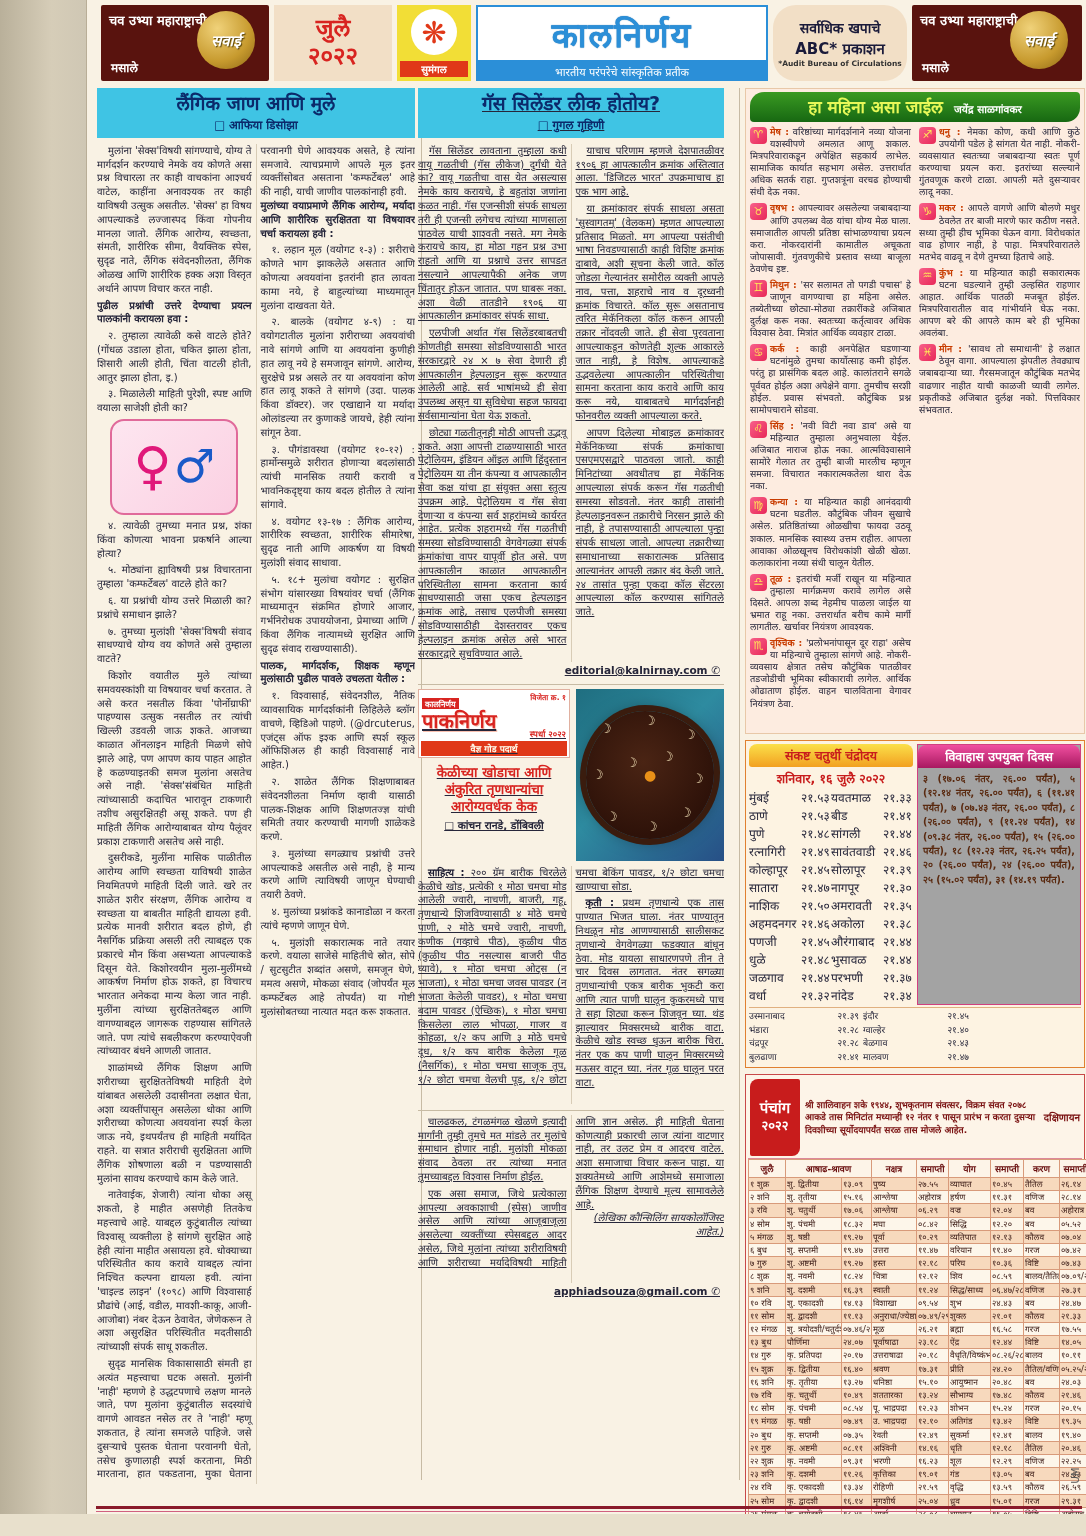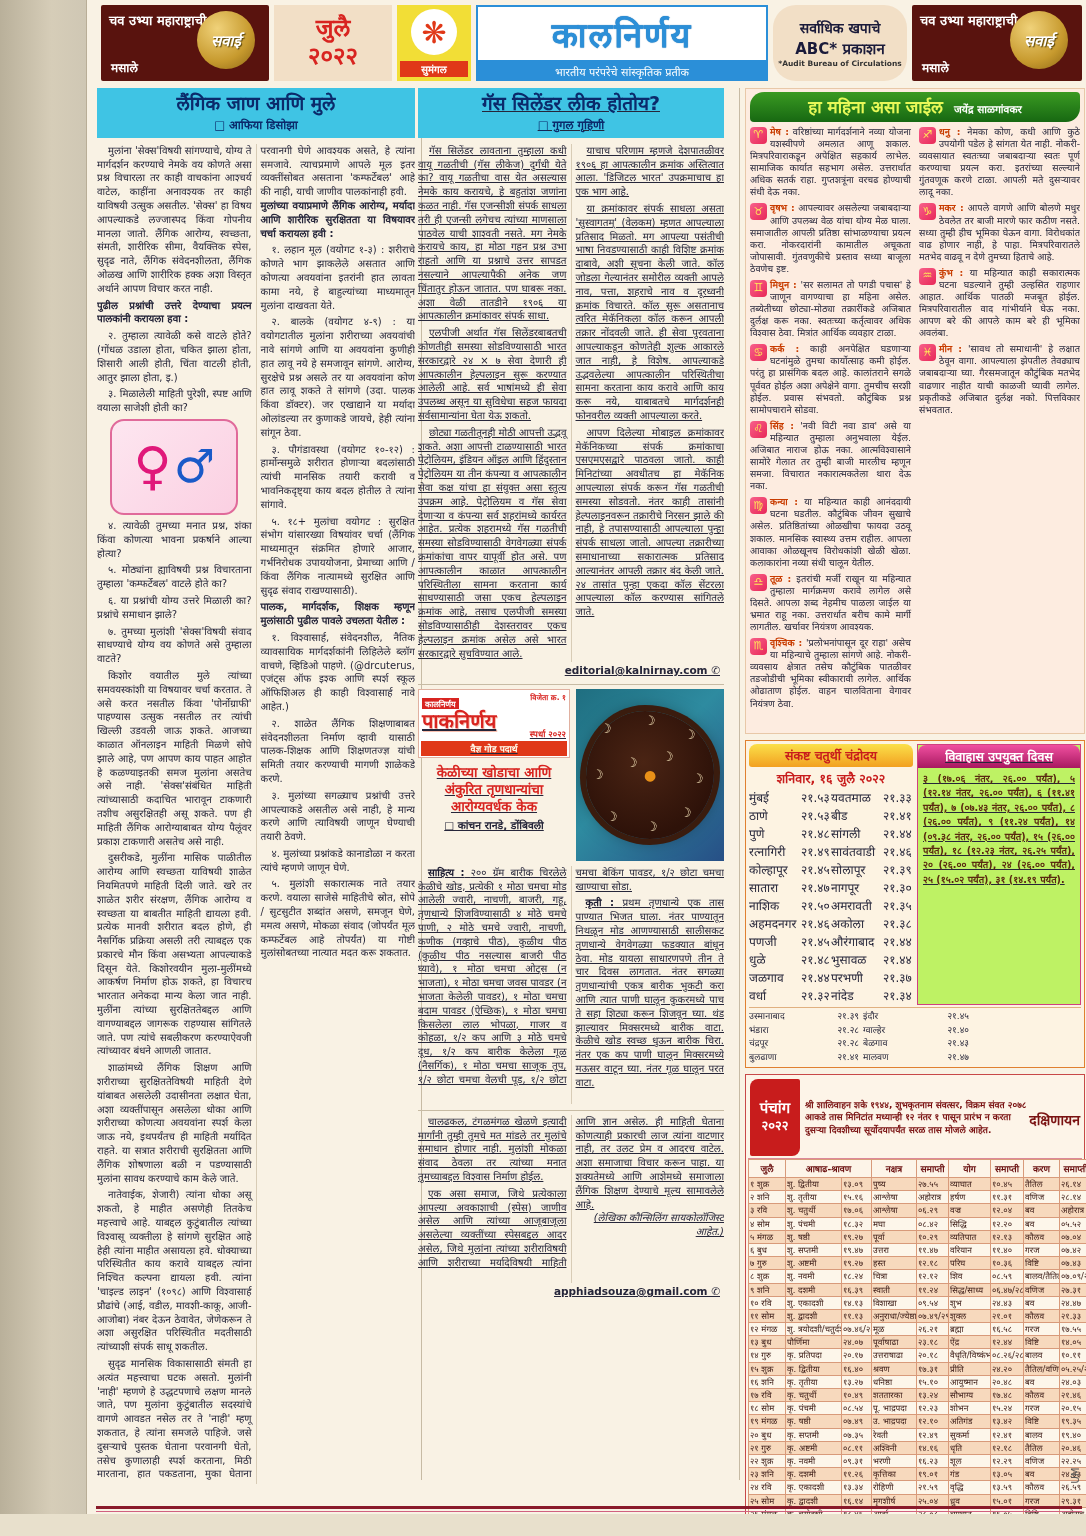--- a/index.html
+++ b/index.html
@@ -95,34 +95,34 @@
 
   
   #moon-block { margin-top:6px; border:1.5px solid #e08030; background:#fdf3e2; padding:3px; }
   .moon-flex { display:flex; gap:4px; }
   .moonrise { width:164px; }
   .moon-head { background:linear-gradient(180deg,#fbe04a,#f2a020); border-radius:8px 8px 3px 3px; color:#c81c1c; font-weight:800; font-size:12.5px; text-align:center; padding:3px 0; }
   .moon-date { color:#c81c1c; font-weight:800; font-size:12.5px; text-align:center; margin:3px 0 2px; }
   .moon-grid { font-size:12px; }
   .moon-row { display:grid; grid-template-columns:52px 30px 52px 28px; line-height:1.5; }
   .moon-row span:nth-child(2n) { text-align:right; padding-right:4px; }
-  .marriage { flex:1; border:1.5px solid #d04080; background:#bef264;text-decoration:underline; }
+  .marriage { flex:1; border:1.5px solid #d04080; background:#a3a3a3; }
   .marr-head { background:linear-gradient(180deg,#f050a0,#a81860); color:#fff; font-weight:800; font-size:12.5px; text-align:center; padding:3px 0; border-radius:8px 8px 0 0; }
   .marr-body { padding:4px 5px; font-size:9.6px; line-height:1.5; color:#5a2a10; font-weight:bold; text-align:justify; }
   .moon-extra { border-top:1px solid #e0b080; margin-top:2px; padding-top:2px; font-size:9px; }
   .moon-extra .moon-row { grid-template-columns:74px 40px 70px 40px; }
 
   
   #panchang { margin-top:6px; border:1.5px solid #c84848; background:#fdf4e8; padding:2px; }
   .pan-head { display:flex; gap:5px; align-items:center; border-bottom:1px solid #d89; padding:2px; }
   .pan-logo { width:50px; background:#c81c1c; color:#fff; border-radius:8px 2px 8px 2px; text-align:center; padding:22px 0; }
   .pan-logo .l1 { font-weight:800; font-size:15px; line-height:1; }
   .pan-logo .l2 { font-weight:800; font-size:13px; }
   .pan-desc { flex:1; color:#7a1212; font-size:9px; font-weight:bold; line-height:1.35; }
-  .pan-desc .ayan { float:right; font-size:14px; }
+  .pan-desc .ayan { float:right; font-size:10px; }
   table.pan { width:100%; border-collapse:collapse; table-layout:fixed; font-size:8.4px; }
   table.pan th, table.pan td { border:1px solid #d89a7a; padding:0 1px; overflow:hidden; white-space:nowrap; }
   table.pan th { color:#6a1010; font-weight:bold; font-size:9px; background:#fdf4e8; padding:2px 1px; }
   table.pan tr.odd td { background:#f7d9bd; }
   table.pan tr.even td { background:#fdf6ea; }
   table.pan td { color:#40201a; line-height:1.45; }
 
   #footnote { margin-top:5px; border:1px solid #c06060; background:#fbeadb; padding:3px 5px; font-size:8.2px; font-style:italic; color:#7a1a1a; line-height:1.5; }
 
   .bottom-rule1 { position:absolute; left:96px; right:4px; top:1506px; height:3px; background:#8a1a2a; }
@@ -208,20 +208,21 @@
           <p>शाळांमध्ये लैंगिक शिक्षण आणि शरीराच्या सुरक्षिततेविषयी माहिती देणे यांबाबत असलेली उदासीनता लक्षात घेता, अशा व्यक्तींपासून असलेला धोका आणि शरीराच्या कोणत्या अवयवांना स्पर्श केला जाऊ नये, इथपर्यंतच ही माहिती मर्यादित राहते. या सत्रात शरीराची सुरक्षितता आणि लैंगिक शोषणाला बळी न पडण्यासाठी मुलांना सावध करण्याचे काम केले जाते.</p>
           <p>नातेवाईक, शेजारी) त्यांना धोका असू शकतो, हे माहीत असणेही तितकेच महत्त्वाचे आहे. याबद्दल कुटुंबातील त्यांच्या विश्वासू व्यक्तीला हे सांगणे सुरक्षित आहे हेही त्यांना माहीत असायला हवे. धोक्याच्या परिस्थितीत काय करावे याबद्दल त्यांना निश्चित कल्पना द्यायला हवी. त्यांना 'चाइल्ड लाइन' (१०९८) आणि विश्वासार्ह प्रौढांचे (आई, वडील, मावशी-काकू, आजी-आजोबा) नंबर देऊन ठेवावेत, जेणेकरून ते अशा असुरक्षित परिस्थितीत मदतीसाठी त्यांच्याशी संपर्क साधू शकतील.</p>
           <p>सुदृढ मानसिक विकासासाठी संमती हा अत्यंत महत्त्वाचा घटक असतो. मुलांनी 'नाही' म्हणणे हे उद्धटपणाचे लक्षण मानले जाते, पण मुलांना कुटुंबातील सदस्यांचे वागणे आवडत नसेल तर ते 'नाही' म्हणू शकतात, हे त्यांना समजले पाहिजे. जसे दुसऱ्याचे पुस्तक घेताना परवानगी घेतो, तसेच कुणालाही स्पर्श करताना, मिठी मारताना, हात पकडताना, मुका घेताना परवानगी घेणे आवश्यक असते, हे त्यांना समजावे. त्याचप्रमाणे आपले मूल इतर व्यक्तींसोबत असताना 'कम्फर्टेबल' आहे की नाही, याची जाणीव पालकांनाही हवी.</p>
         </div>
       <p class="subhead">मुलांच्या वयाप्रमाणे लैंगिक आरोग्य, मर्यादा आणि शारीरिक सुरक्षितता या विषयावर चर्चा करायला हवी :</p>
       <div>
 
       <p>१. लहान मूल (वयोगट १-३) : शरीराचे कोणते भाग झाकलेले असतात आणि कोणत्या अवयवांना इतरांनी हात लावता कामा नये, हे बाहुल्यांच्या माध्यमातून मुलांना दाखवता येते.</p>
           <p>२. बालके (वयोगट ४-९) : या वयोगटातील मुलांना शरीराच्या अवयवांची नावे सांगणे आणि या अवयवांना कुणीही हात लावू नये हे समजावून सांगणे. आरोग्य, सुरक्षेचे प्रश्न असले तर या अवयवांना कोण हात लावू शकते ते सांगणे (उदा. पालक किंवा डॉक्टर). जर एखाद्याने या मर्यादा ओलांडल्या तर कुणाकडे जायचे, हेही त्यांना सांगून ठेवा.</p>
           <p>३. पौगंडावस्था (वयोगट १०-१२) : हार्मोन्समुळे शरीरात होणाऱ्या बदलांसाठी त्यांची मानसिक तयारी करावी व भावनिकदृष्ट्या काय बदल होतील ते त्यांना सांगावे.</p>
+          <p>४. वयोगट १३-१७ : लैंगिक आरोग्य, शारीरिक स्वच्छता, शारीरिक सीमारेषा, सुदृढ नाती आणि आकर्षण या विषयी मुलांशी संवाद साधावा.</p>
           <p>५. १८+ मुलांचा वयोगट : सुरक्षित संभोग यांसारख्या विषयांवर चर्चा (लैंगिक माध्यमातून संक्रमित होणारे आजार, गर्भनिरोधक उपाययोजना, प्रेमाच्या आणि / किंवा लैंगिक नात्यामध्ये सुरक्षित आणि सुदृढ संवाद राखण्यासाठी).</p>
         </div>
       <p class="subhead">पालक, मार्गदर्शक, शिक्षक म्हणून मुलांसाठी पुढील पावले उचलता येतील :</p>
       <div>
 
       <p>१. विश्वासार्ह, संवेदनशील, नैतिक व्यावसायिक मार्गदर्शकांनी लिहिलेले ब्लॉग वाचणे, व्हिडिओ पाहणे. (@drcuterus, एजंट्स ऑफ इश्क आणि स्पर्श स्कूल ऑफिशिअल ही काही विश्वासार्ह नावे आहेत.)</p>
           <p>२. शाळेत लैंगिक शिक्षणाबाबत संवेदनशीलता निर्माण व्हावी यासाठी पालक-शिक्षक आणि शिक्षणतज्ज्ञ यांची समिती तयार करण्याची मागणी शाळेकडे करणे.</p>
           <p>३. मुलांच्या सगळ्याच प्रश्नांची उत्तरे आपल्याकडे असतील असे नाही, हे मान्य करणे आणि त्याविषयी जाणून घेण्याची तयारी ठेवणे.</p>
           <p>४. मुलांच्या प्रश्नांकडे कानाडोळा न करता त्यांचे म्हणणे जाणून घेणे.</p>
           <p>५. मुलांशी सकारात्मक नाते तयार करणे. वयाला साजेसे माहितीचे स्रोत, सोपे / सुटसुटीत शब्दांत असणे, समजून घेणे, ममत्व असणे, मोकळा संवाद (जोपर्यंत मूल कम्फर्टेबल आहे तोपर्यंत) या गोष्टी मुलांसोबतच्या नात्यात मदत करू शकतात.</p>

